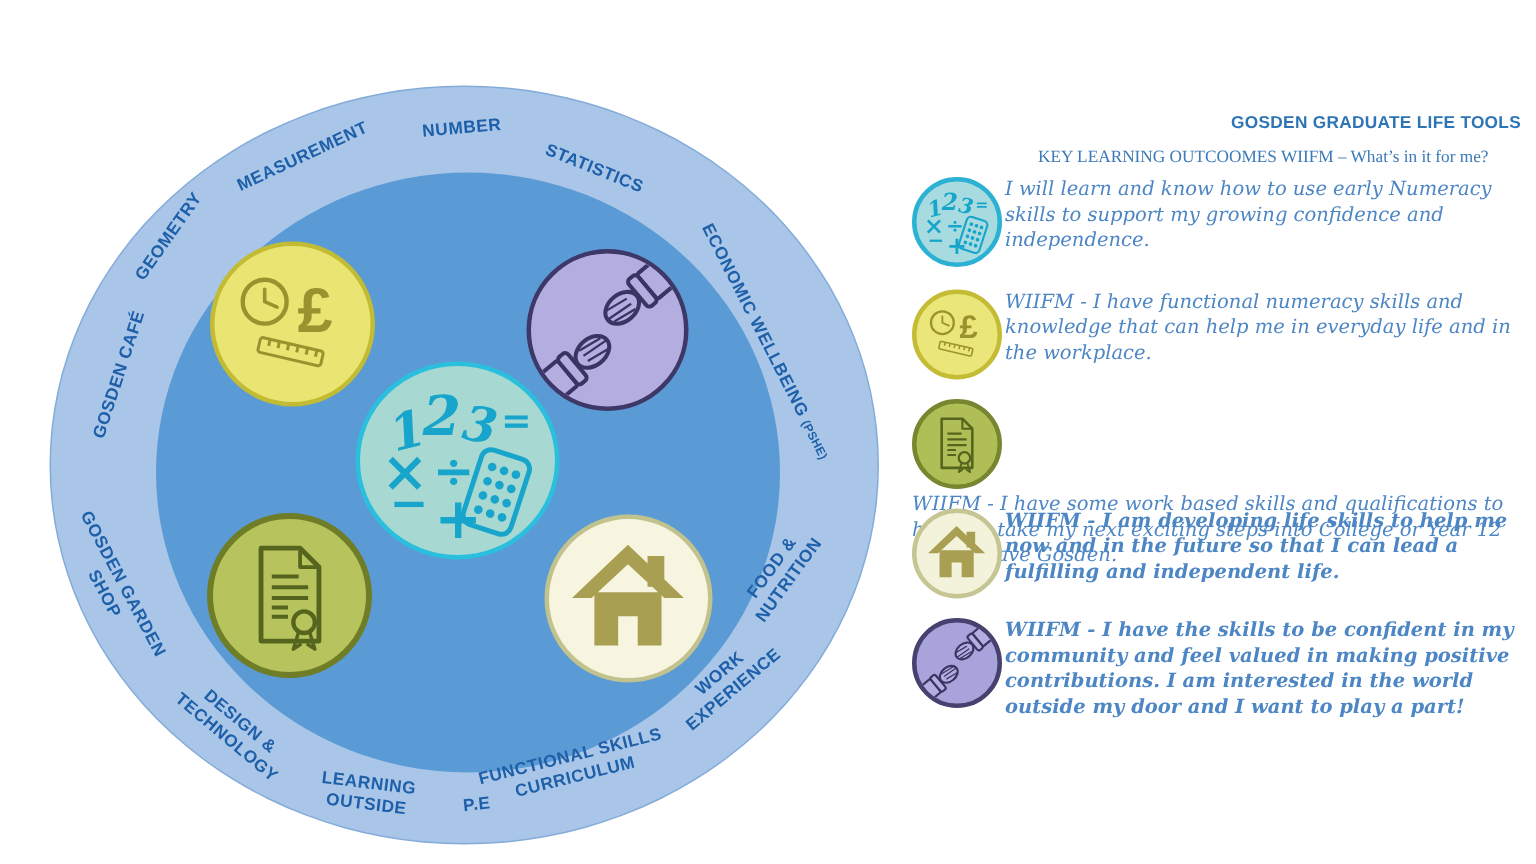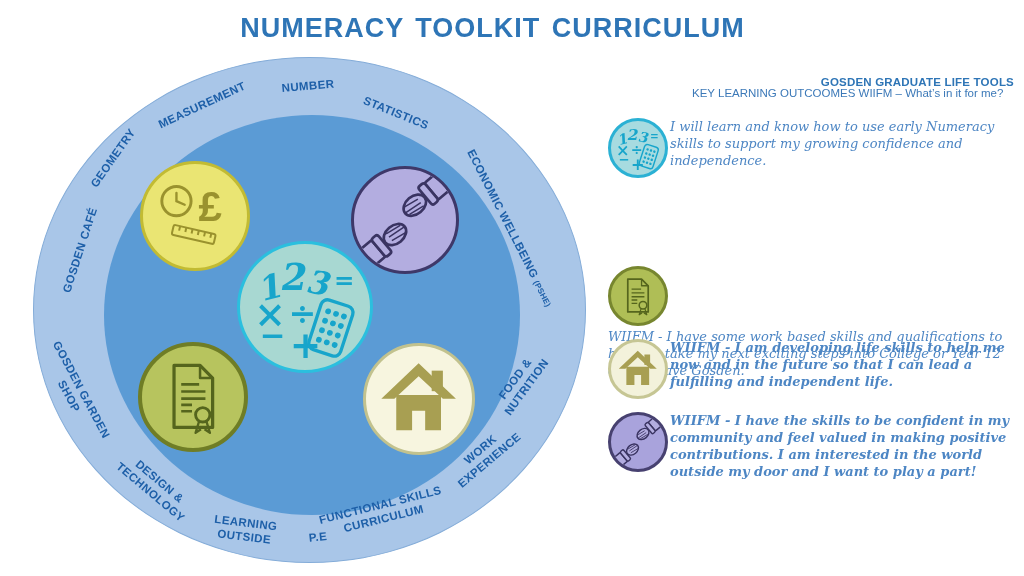--- a/index.html
+++ b/index.html
@@ -23,21 +23,21 @@
   .bubble svg{width:88%;height:88%;}
   .b-money {left:107px;top:104px;width:110px;height:110px;background:#EAE573;border:3px solid #C2BB33;}
   .b-hands {left:318px;top:109px;width:108px;height:108px;background:#B3ADE0;border:3px solid #3E3869;}
   .b-cert  {left:105px;top:285px;width:110px;height:110px;background:#B7C45E;border:4px solid #6F7D26;}
   .b-house {left:330px;top:286px;width:112px;height:112px;background:#F7F5DF;border:3px solid #C2C28E;}
   .b-center{left:204px;top:184px;width:136px;height:132px;background:#A8D8D2;border:3px solid #2BBFDE;}
 
   
   .legend-heading{position:absolute;left:694px;top:76px;width:320px;text-align:right;
                   font-size:11.5px;font-weight:bold;color:#2E75B6;letter-spacing:.2px;}
-  .legend-sub{position:absolute;left:692px;top:87px;width:330px;font-size:11.5px;color:#3C79B8;}
+  .legend-sub{position:absolute;left:692px;top:99px;width:330px;font-size:11.5px;color:#3C79B8;font-family:Liberation Serif, serif;}
   .legend-item{position:absolute;left:608px;width:412px;display:flex;align-items:flex-start;gap:2px;}
   .li-1{top:118px;} .li-2{top:193px;} .li-3{top:266px;flex-direction:column;} .li-4{top:339px;font-weight:bold;} .li-5{top:412px;font-weight:bold;}
   .legend-icon{flex:0 0 60px;width:60px;height:60px;border-radius:50%;box-sizing:border-box;
                display:flex;align-items:center;justify-content:center;overflow:hidden;}
   .legend-icon svg{width:88%;height:88%;}
   .lc-teal  {background:#A7DBE0;border:3px solid #2BB1D4;}
   .lc-yellow{background:#EAE67A;border:3px solid #C3BC34;}
   .lc-olive {background:#AFBE56;border:3px solid #77862F;}
   .lc-cream {background:#F3F2DB;border:3px solid #C6C694;}
   .lc-purple{background:#A9A3DC;border:3px solid #474170;}
@@ -124,21 +124,20 @@
           <ellipse cx="43" cy="0" rx="14" ry="10"></ellipse>
           <path d="M36 -7 l18 3 M36 -2 l20 2 M36 3 l18 3" stroke-width="1.7" fill="none"></path>
         </g>
       </g>
     </symbol>
   </defs>
 </svg>
 
 <div class="stage">
 
-  <div class="title">NUMERACY TOOLKIT CURRICULUM</div>
 
   <div class="wheel">
     <div class="ring"></div>
     <div class="inner-circle"></div>
 
     <div class="ring-label" style="left:80px;top:101px;--r:-55deg">GEOMETRY</div>
     <div class="ring-label" style="left:169px;top:48px;--r:-25deg">MEASUREMENT</div>
     <div class="ring-label" style="left:275px;top:29px;--r:-5deg">NUMBER</div>
     <div class="ring-label" style="left:363px;top:56px;--r:22deg">STATISTICS</div>
     <div class="ring-label" style="left:477px;top:171px;--r:63deg"><span>ECONOMIC WELLBEING </span><span class="suffix">(PSHE)</span></div>
@@ -189,20 +188,28 @@
 
   <div class="legend-item li-1">
     <div class="legend-icon lc-teal">
       <svg>
           <use href="#sym-numeracy"></use>
         </svg>
     </div>
     <div class="legend-text">I will learn and know how to use early Numeracy skills to support my growing confidence and independence.</div>
   </div>
 
+  <div class="legend-item li-2">
+    <div class="legend-icon lc-yellow">
+      <svg>
+          <use href="#sym-money"></use>
+        </svg>
+    </div>
+    <div class="legend-text">WIIFM - I have functional numeracy skills and knowledge that can help me in everyday life and in the workplace.</div>
+  </div>
 
   <div class="legend-item li-3">
     <div class="legend-icon lc-olive">
       <svg>
           <use href="#sym-cert"></use>
         </svg>
     </div>
     <div class="legend-text">WIIFM - I have some work based skills and qualifications to help me take my next exciting steps into College or Year 12 once I leave Gosden.</div>
   </div>
 

